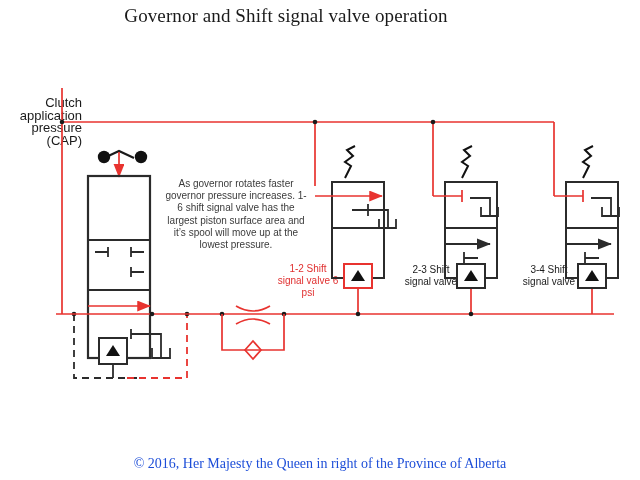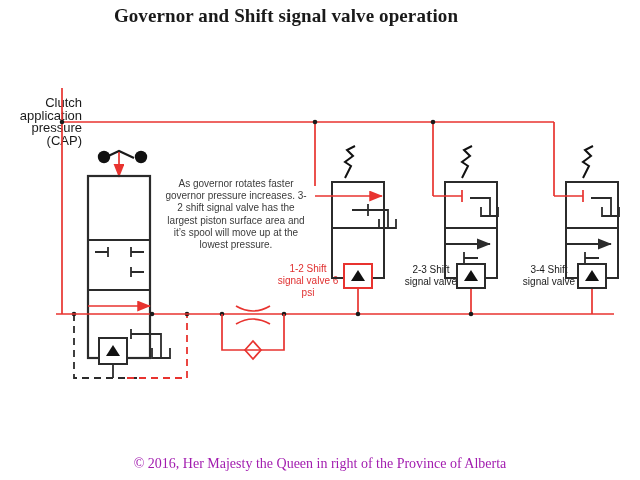--- a/index.html
+++ b/index.html
@@ -7,26 +7,26 @@
     width:640px;height:480px;background:#ffffff;overflow:hidden;
     font-family:"Liberation Sans", sans-serif;
     position:relative;
   }
   #stage{position:absolute;left:0;top:0;width:640px;height:480px;}
   svg{position:absolute;left:0;top:0;width:640px;height:480px;}
 
   .title{
     position:absolute;left:0;top:5px;width:572px;text-align:center;
     font-family:"Liberation Serif", serif;
-    font-weight:bold;font-size:19px;color:#1a1a1a;letter-spacing:.1px;
+    font-weight:normal;font-size:19px;color:#1a1a1a;letter-spacing:.1px;
   }
   .footer{
     position:absolute;left:0;top:456px;width:640px;text-align:center;
     font-family:"Liberation Serif", serif;
-    font-size:14px;color:#a21caf;
+    font-size:14px;color:#1d4ed8;
   }
   .cap-label{
     position:absolute;left:4px;top:97px;width:78px;text-align:right;
     font-size:13px;line-height:12.5px;color:#1a1a1a;
   }
   .note{
     position:absolute;left:163px;top:178px;width:146px;text-align:center;
     font-size:10px;line-height:12.2px;color:#3b3b3b;
   }
   .vlabel{
@@ -40,21 +40,21 @@
 </style>
 </head>
 <body>
 
 <div id="stage">
 
   <div class="title">Governor and Shift signal valve operation</div>
 
   <div class="cap-label">Clutch application pressure (CAP)</div>
 
-  <div class="note">As governor rotates faster governor pressure increases. 3-2 shift signal valve has the largest piston surface area and it’s spool will move up at the lowest pressure.</div>
+  <div class="note">As governor rotates faster governor pressure increases. 1-6 shift signal valve has the largest piston surface area and it’s spool will move up at the lowest pressure.</div>
 
   <div class="vlabel red l12">1-2 Shift signal valve 6 psi</div>
   <div class="vlabel l23">2-3 Shift signal valve</div>
   <div class="vlabel l34">3-4 Shift signal valve</div>
 
   <div class="footer">© 2016, Her Majesty the Queen in right of the Province of Alberta</div>
 
   <svg viewBox="0 0 640 480">
     <defs>
       <marker id="ahR" markerWidth="9" markerHeight="9" refX="7.5" refY="3.2" orient="auto">

